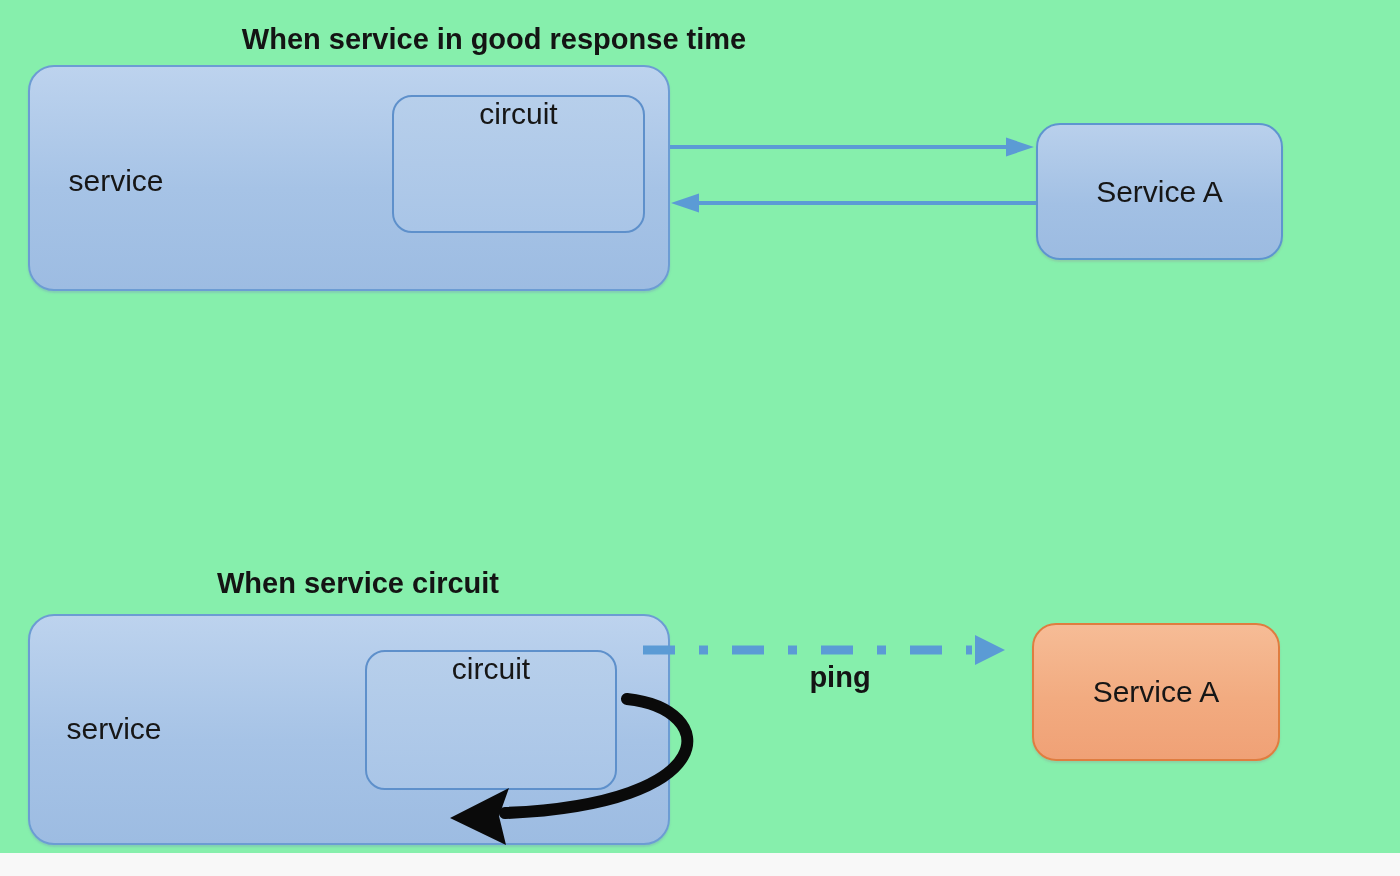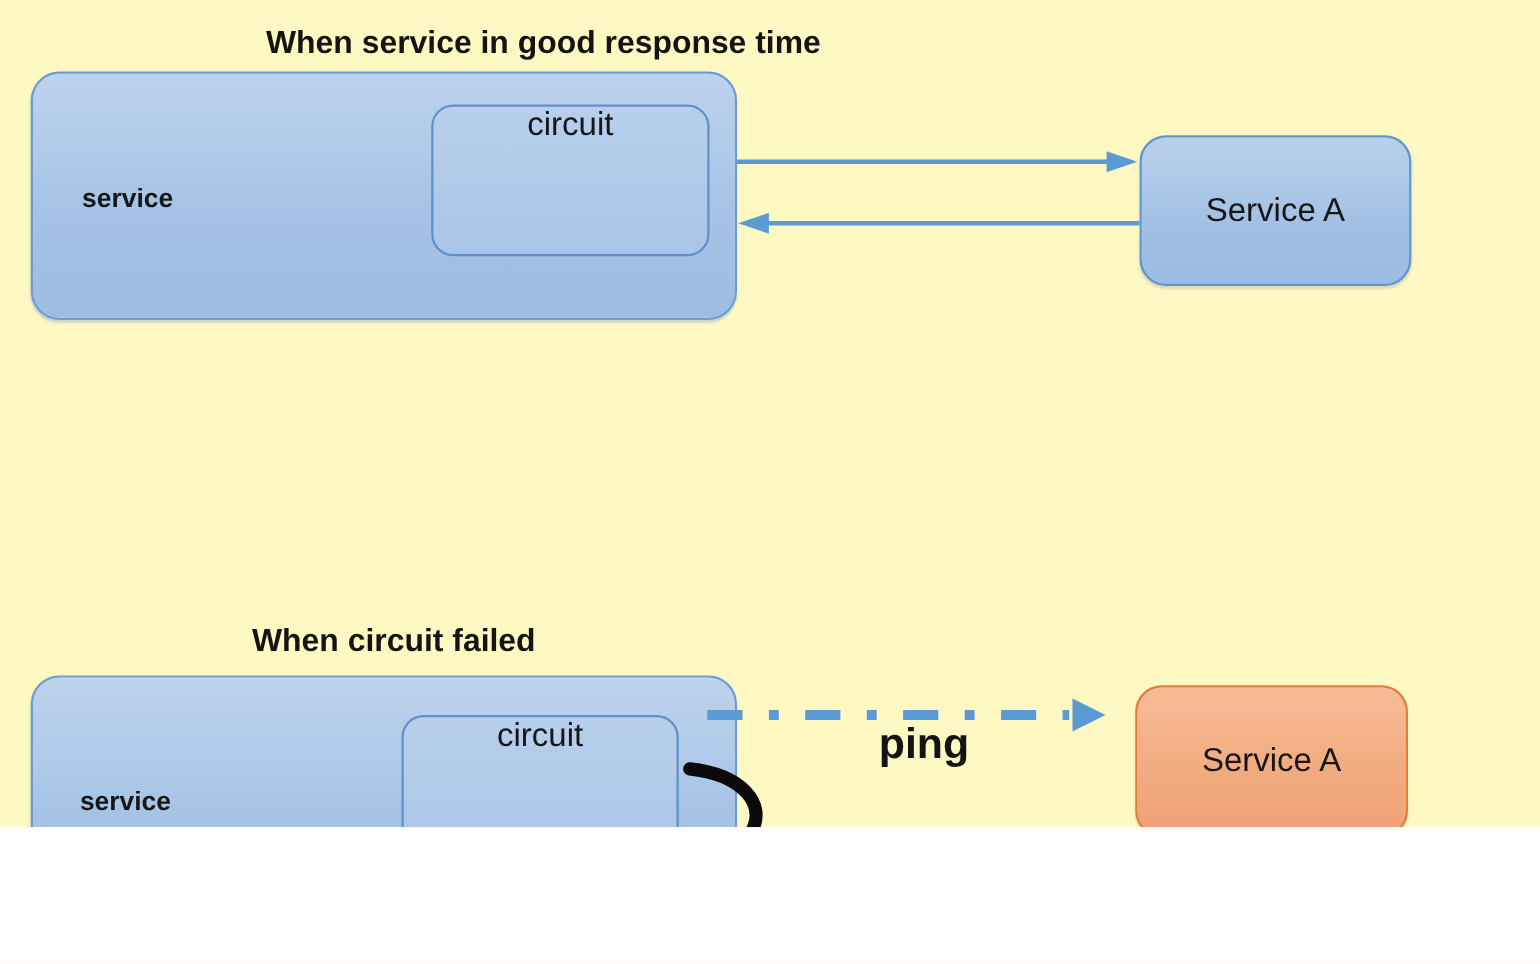--- a/index.html
+++ b/index.html
@@ -4,22 +4,22 @@
 <style>
   html, body {
     margin: 0;
     padding: 0;
     background: #ffffff;
     font-family: "Liberation Sans", "DejaVu Sans", sans-serif;
   }
   .canvas {
     position: relative;
     width: 1400px;
-    height: 752px;
-    background: #fef9c3;
+    height: 876px;
+    background: #86efac;
     overflow: hidden;
     color: #161616;
   }
   .section-title {
     position: absolute;
     transform: translateX(-50%);
     font-size: 29px;
     font-weight: 700;
     white-space: nowrap;
     color: #141414;
@@ -61,29 +61,29 @@
   }
   .box-label {
     font-size: 30px;
     font-weight: 500;
     color: #161616;
     white-space: nowrap;
   }
   .float-label {
     position: absolute;
     transform: translate(-50%, -50%);
-    font-size: 24px;
-    font-weight: 700;
+    font-size: 30px;
+    font-weight: 400;
     white-space: nowrap;
     color: #161616;
   }
   .ping-label {
     position: absolute;
     transform: translate(-50%, -50%);
-    font-size: 39px;
+    font-size: 29px;
     font-weight: 600;
     color: #141414;
   }
   svg.overlay {
     position: absolute;
     left: 0; top: 0;
     width: 1400px;
     height: 876px;
     pointer-events: none;
   }
@@ -106,21 +106,21 @@
   <span class="float-label" style="left:116px; top:181px;">service</span>
 
   <div class="circuit-box" style="left:392px; top:95px; width:253px; height:138px;">
     <span class="box-label">circuit</span>
   </div>
 
   <div class="remote-box ok" style="left:1036px; top:123px; width:247px; height:137px;">
     <span class="box-label">Service A</span>
   </div>
 
-  <div class="section-title" style="left:358px; top:567px;">When circuit failed</div>
+  <div class="section-title" style="left:358px; top:567px;">When service circuit</div>
 
   <div class="service-box" style="left:28px; top:614px; width:642px; height:231px;"></div>
 
   <span class="float-label" style="left:114px; top:729px;">service</span>
 
   <div class="circuit-box" style="left:365px; top:650px; width:252px; height:140px;">
     <span class="box-label">circuit</span>
   </div>
 
   <div class="remote-box failed" style="left:1032px; top:623px; width:248px; height:138px;">

